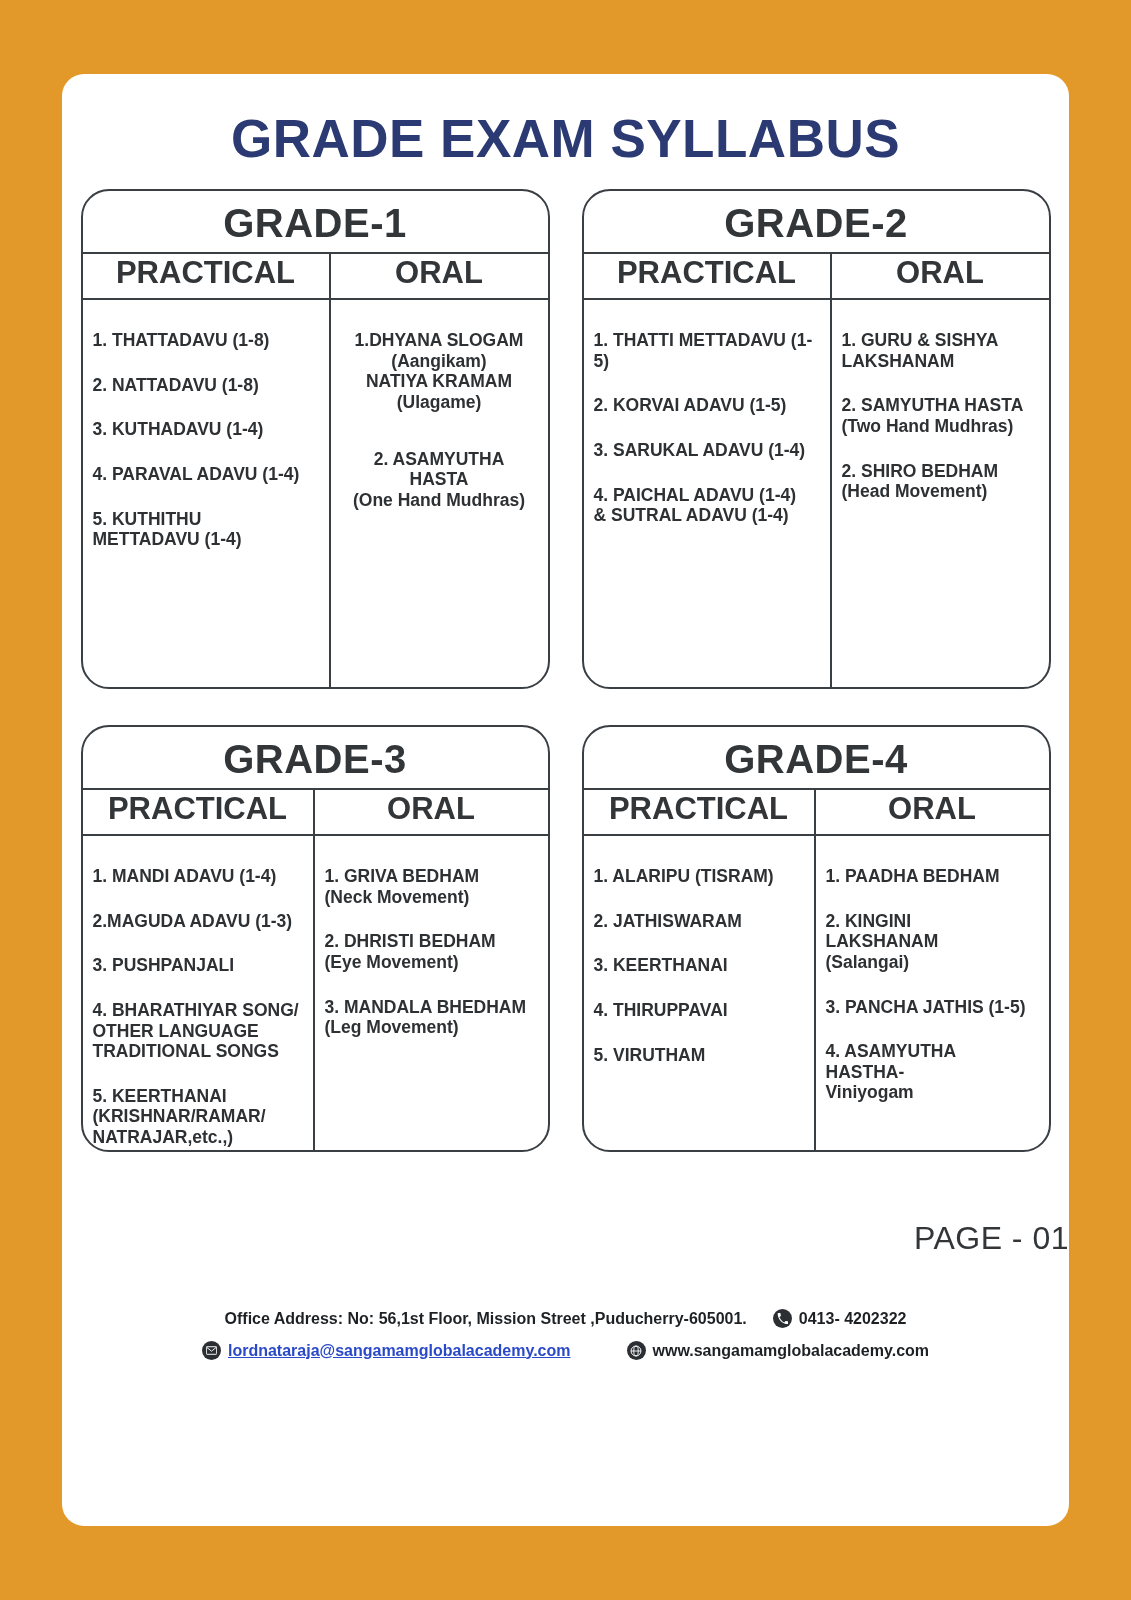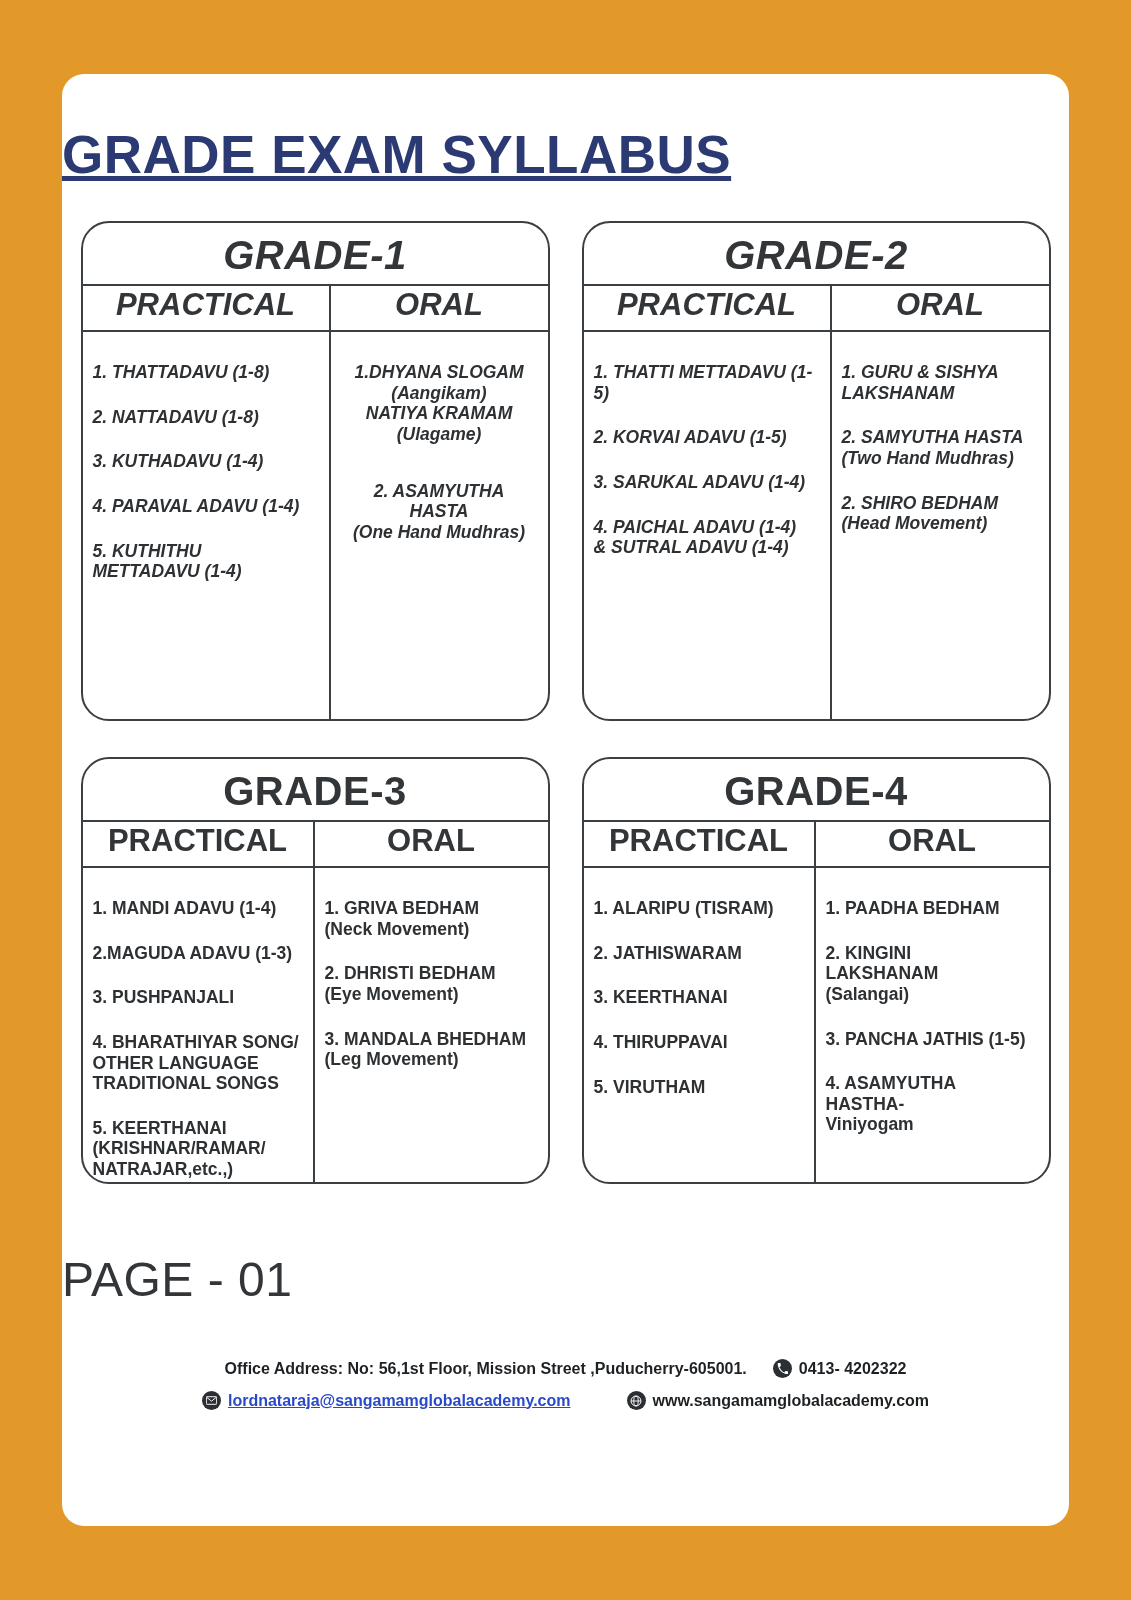--- a/index.html
+++ b/index.html
@@ -10,35 +10,35 @@
   }
   .page {
     position: absolute;
     left: 62px; top: 74px;
     width: 1007px; height: 1452px;
     background: #ffffff;
     border-radius: 22px;
     overflow: hidden;
   }
   .doc-title {
+    text-align: center;
     color: #2b3a72;
     font-size: 53px;
     font-weight: bold;
     letter-spacing: 0.5px;
-    margin-top: 50px;
-    text-decoration: underline;
+    margin-top: 34px;
   }
 
   .grid {
     position: relative;
     margin: 0 auto;
     width: 970px;
   }
   .row { display: flex; gap: 32px; }
-  .row-1 { margin-top: 36px; font-style: italic; }
+  .row-1 { margin-top: 20px; }
   .row-2 { margin-top: 36px; }
 
   .card {
     width: 469px;
     border: 2px solid #3a3f44;
     border-radius: 28px;
     background: #fff;
     display: flex;
     flex-direction: column;
   }
@@ -96,22 +96,22 @@
   .item:last-child { margin-bottom: 0; }
 
   
   .pad-l14 { padding-left: 14px; }
   .pad-l18 { padding-left: 18px; }
   .pad-l8  { padding-left: 8px; }
   .center  { text-align: center; }
   .gap-md .item { margin-bottom: 24px; }
 
   .page-number {
-    text-align: left;
-    font-size: 48px;
+    text-align: right;
+    font-size: 32px;
     color: #333639;
     font-weight: normal;
     margin-top: 68px;
     letter-spacing: 0.5px;
   }
 
   .footer {
     margin-top: 52px;
     text-align: center;
   }

